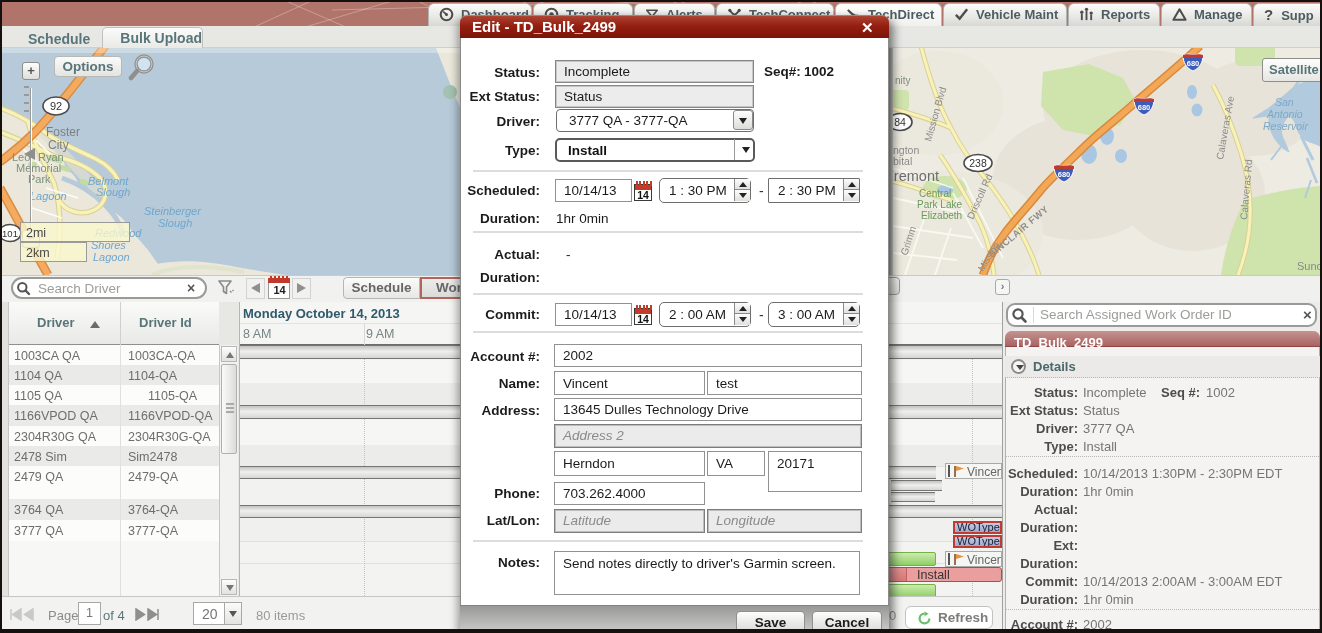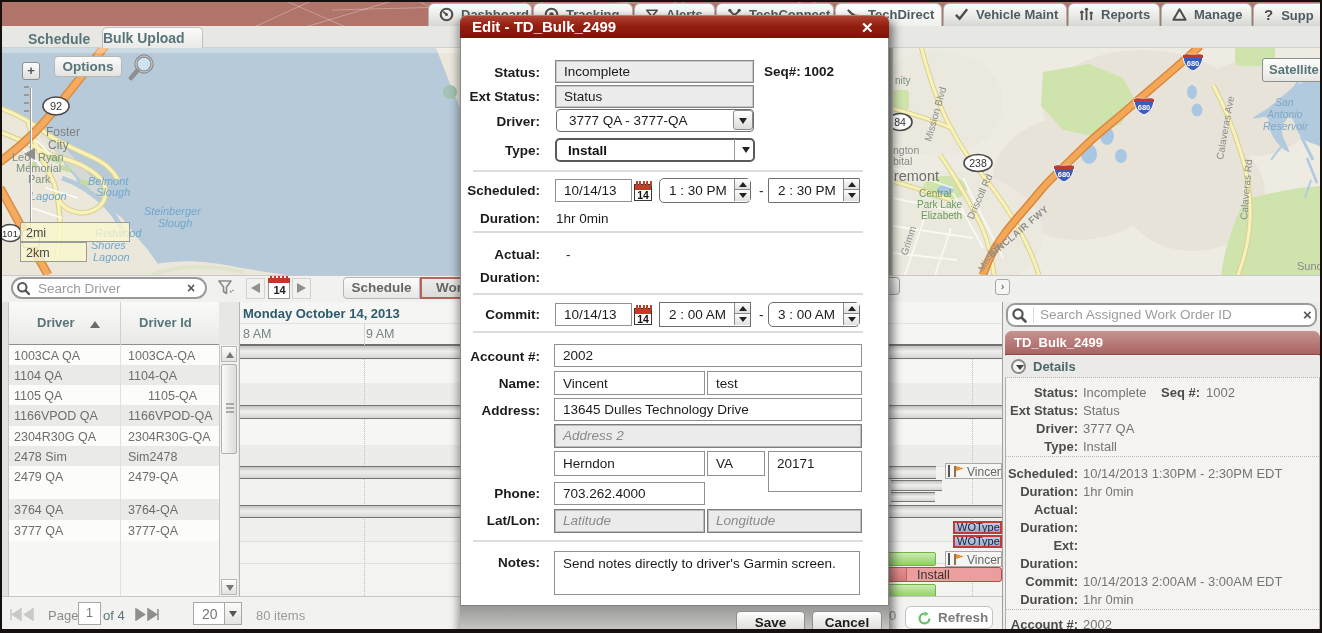--- a/index.html
+++ b/index.html
@@ -69,21 +69,21 @@
         <line x1="13" y1="14" x2="13" y2="8" stroke="#4d4d4d" stroke-width="2"></line>
         <circle cx="3" cy="5.5" r="1.8" fill="#4d4d4d"></circle>
         <circle cx="8" cy="2.5" r="1.8" fill="#4d4d4d"></circle>
         <circle cx="13" cy="6.5" r="1.8" fill="#4d4d4d"></circle>
       </svg>Reports</span><span class="navtab" style="width:91px;"><svg width="15" height="15" viewBox="0 0 16 16">
         <path d="M8 2.5 L14.5 13.5 H1.5 Z" fill="none" stroke="#4d4d4d" stroke-width="2.2" stroke-linejoin="round"></path>
       </svg>Manage</span><span class="navtab" style="width:80px;"><span style="font-size:15px;color:#4d4d4d;margin-right:8px;">?</span>Supp</span></div>
 
 <div class="abs" style="left:2px;top:26px;width:1318px;height:22px;background:#e7e7e4;border-bottom:1px solid #cfcfcc;">
   <div class="abs" style="left:26px;top:5px;font-weight:bold;font-size:14px;color:#587579;">Schedule</div>
-  <div class="abs" style="left:100px;top:1px;width:101px;height:21px;background:linear-gradient(#fbfbfa,#e9e9e6);border:1px solid #bfbfbc;border-bottom:none;border-radius:5px 5px 0 0;text-align:left;line-height:20px;font-weight:bold;font-size:14px;color:#587579;">Bulk Upload</div>
+  <div class="abs" style="left:100px;top:1px;width:101px;height:21px;background:linear-gradient(#fbfbfa,#e9e9e6);border:1px solid #bfbfbc;border-bottom:none;border-radius:5px 5px 0 0;text-align:right;line-height:20px;font-weight:bold;font-size:14px;color:#587579;">Bulk Upload</div>
 </div>
 
 <div class="abs" style="left:2px;top:48px;width:886px;height:5px;background:rgba(255,255,255,.3);z-index:5;"></div>
 <div id="leftmap" class="abs" style="left:2px;top:48px;width:886px;height:227px;overflow:hidden;">
 <svg width="886" height="227" viewBox="0 0 886 227">
   <rect x="0" y="0" width="886" height="227" fill="#b7cad9"></rect>
 
   <path d="M-2,60 C14,66 28,74 40,84 C50,92 48,100 56,106 C64,111 60,118 68,124 C78,131 74,140 86,145 C98,150 98,158 110,163 C122,169 126,178 133,187 L146,202 C153,212 159,220 164,227 L-2,227 Z" fill="#ebe7db"></path>
   <path d="M40,84 C52,95 60,104 70,115 C80,126 92,138 102,150" fill="none" stroke="#dfe0d0" stroke-width="10" opacity=".7"></path>
 
@@ -495,21 +495,21 @@
   <div class="abs" style="left:1006px;top:303px;width:311px;height:24px;background:#fff;border:2px solid #9a9a98;border-radius:9px;"></div>
   <svg class="abs" style="left:1011px;top:307px;" width="17" height="17" viewBox="0 0 17 17">
       <circle cx="7" cy="7" r="4.6" fill="none" stroke="#555" stroke-width="2.2"></circle>
       <line x1="10.5" y1="10.5" x2="14.5" y2="14.5" stroke="#555" stroke-width="2.6" stroke-linecap="round"></line>
     </svg>
   <div class="abs" style="left:1033px;top:307px;width:4px;height:16px;border-left:1px solid #d8d8d6;"></div>
   <div class="abs" style="left:1040px;top:307px;font-size:13.5px;color:#9d9d9b;">Search Assigned Work Order ID</div>
   <div class="abs" style="left:1303px;top:306px;font-size:15px;color:#555;font-weight:bold;">×</div>
 
   <div class="abs" style="left:1005px;top:331px;width:315px;height:300px;border:1px solid #b0b0ae;border-bottom:none;background:#f4f3f2;border-radius:7px 7px 0 0;"></div>
-  <div class="abs" style="left:1005px;top:331px;width:315px;height:24px;background:linear-gradient(#c49390,#aa6462);background:linear-gradient(#c49390,#aa6462);border-bottom:1px solid #8e4744;border-radius:7px 7px 0 0;">
+  <div class="abs" style="left:1005px;top:331px;width:315px;height:16px;background:linear-gradient(#c49390,#aa6462);background:linear-gradient(#c49390,#aa6462);border-bottom:1px solid #8e4744;border-radius:7px 7px 0 0;">
     <span class="abs" style="left:9px;top:4px;font-weight:bold;font-size:13px;color:#fff;">TD_Bulk_2499</span>
   </div>
   <div class="abs" style="left:1005px;top:356px;width:315px;height:22px;background:#ebeae8;border-bottom:1px dotted #b5b5b3;">
     <div class="abs" style="left:6px;top:3px;width:15px;height:15px;border:2px solid #8a8a88;border-radius:50%;background:#f5f5f3;"></div>
     <div class="abs" style="left:11px;top:9px;width:0;height:0;border-left:4px solid transparent;border-right:4px solid transparent;border-top:5px solid #444;"></div>
     <span class="abs" style="left:28px;top:3px;font-weight:bold;font-size:13px;color:#4a6868;">Details</span>
   </div>
 
   <div class="rowlbl" style="left:978px;top:385px;width:100px;">Status:</div>
     <div class="rowval" style="left:1083px;top:385px;">Incomplete</div>
@@ -617,21 +617,21 @@
   <div class="abs" style="left:174px;top:290px;width:19px;height:21px;">
     <div class="abs" style="left:0;top:3px;width:18px;height:17px;background:#fff;border:1.5px solid #3a3a3a;"></div>
     <div class="abs" style="left:1px;top:4px;width:16px;height:5px;background:#c43b28;"></div>
     <div class="abs" style="left:1.5px;top:0;width:2px;height:5px;background:#c43b28;"></div>
     <div class="abs" style="left:5px;top:0;width:2px;height:5px;background:#c43b28;"></div>
     <div class="abs" style="left:8.5px;top:0;width:2px;height:5px;background:#c43b28;"></div>
     <div class="abs" style="left:12px;top:0;width:2px;height:5px;background:#c43b28;"></div>
     <div class="abs" style="left:15.5px;top:0;width:2px;height:5px;background:#c43b28;"></div>
     <div class="abs" style="left:0px;top:8px;width:18px;text-align:center;font-size:10.5px;font-weight:bold;color:#111;">14</div>
   </div>
-  <div class="abs" style="left:199px;top:287px;width:92px;height:25px;border:1.5px solid #6e6e6e;border-radius:0;background:#fff;">
+  <div class="abs" style="left:199px;top:287px;width:92px;height:25px;border:1.5px solid #6e6e6e;border-radius:5px;background:#fff;">
     <span class="abs" style="left:9px;top:4px;font-size:13.5px;color:#1b1b1b;white-space:pre;">2 : 00 AM</span>
     <div class="abs" style="left:74px;top:0;width:16px;height:11px;background:linear-gradient(#fdfdfd,#e0e0de);border-left:1px solid #8a8a88;border-bottom:1px solid #8a8a88;">
         <div class="abs" style="left:4px;top:3px;width:0;height:0;border-left:4px solid transparent;border-right:4px solid transparent;border-bottom:5px solid #222;"></div>
       </div>
     <div class="abs" style="left:74px;top:11px;width:16px;height:11px;background:linear-gradient(#fdfdfd,#e0e0de);border-left:1px solid #8a8a88;">
         <div class="abs" style="left:4px;top:3px;width:0;height:0;border-left:4px solid transparent;border-right:4px solid transparent;border-top:5px solid #222;"></div>
       </div>
   </div>
   <div class="abs" style="left:299px;top:292px;font-size:14px;color:#333;">-</div>
   <div class="abs" style="left:308px;top:287px;width:92px;height:25px;border:1.5px solid #6e6e6e;border-radius:5px;background:#fff;">

